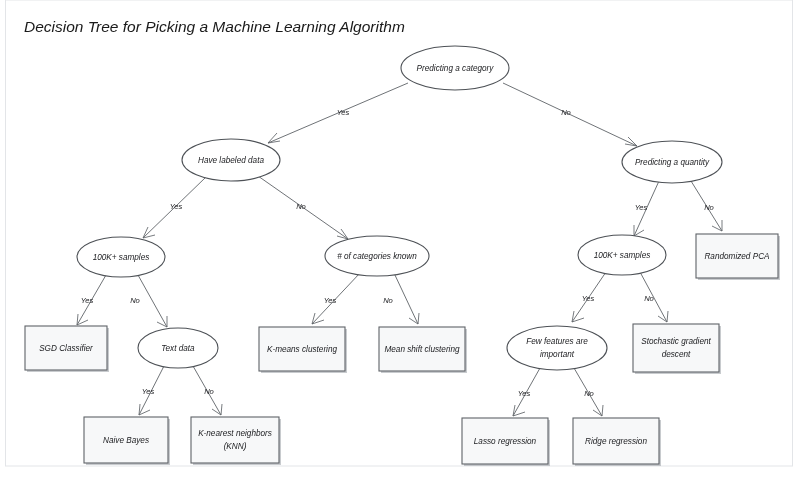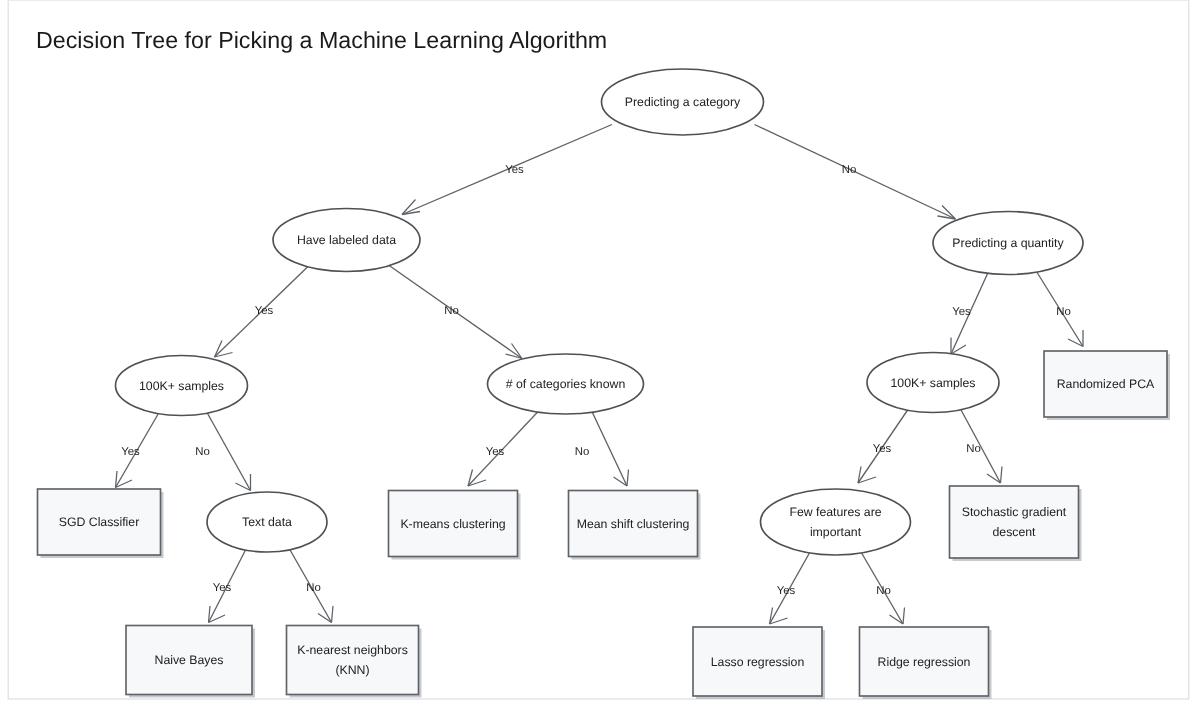--- a/index.html
+++ b/index.html
@@ -12,20 +12,21 @@
     width: 800px;
     height: 483px;
     overflow: hidden;
     font-family: "Liberation Sans", sans-serif;
   }
   #canvas-root {
     position: relative;
     width: 800px;
     height: 341px;
     background: #ffffff;
+    font-style: italic;
   }
   #diagram-svg {
     display: block;
     width: 800px;
     height: 483px;
   }
   .page-title {
     font-family: "Liberation Sans", sans-serif;
     font-size: 15.5px;
     fill: #1a1a1a;

